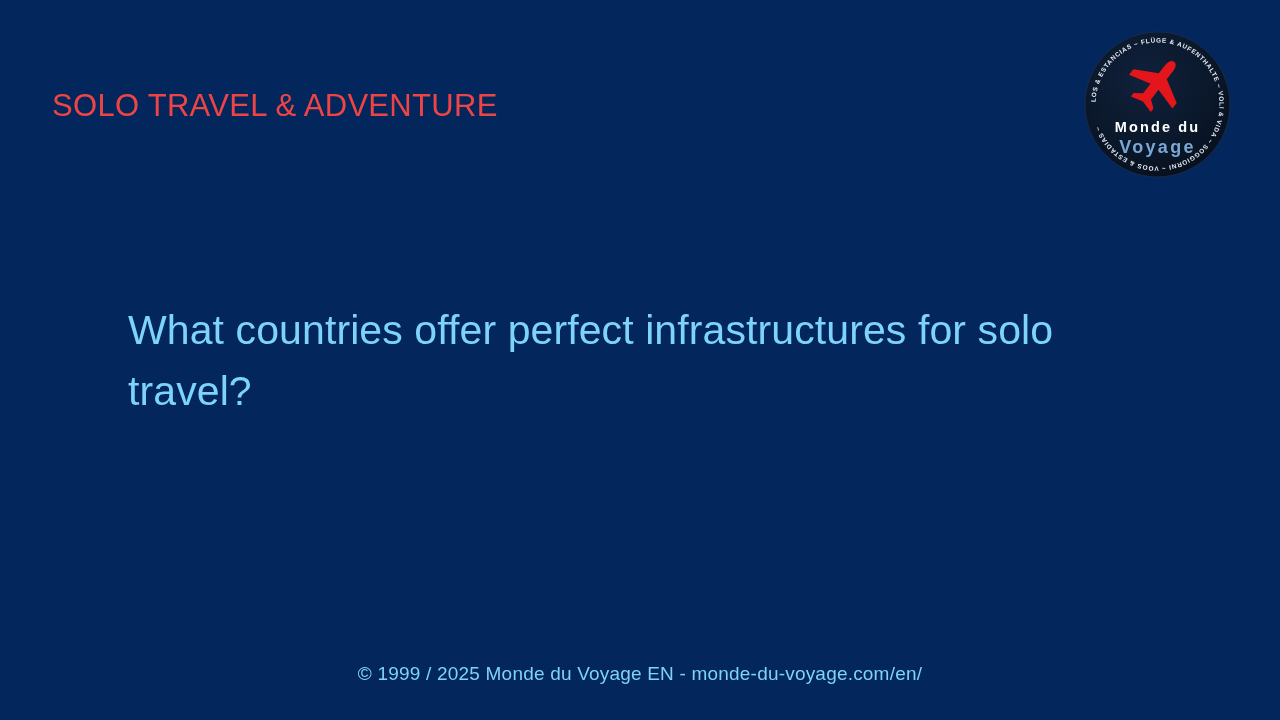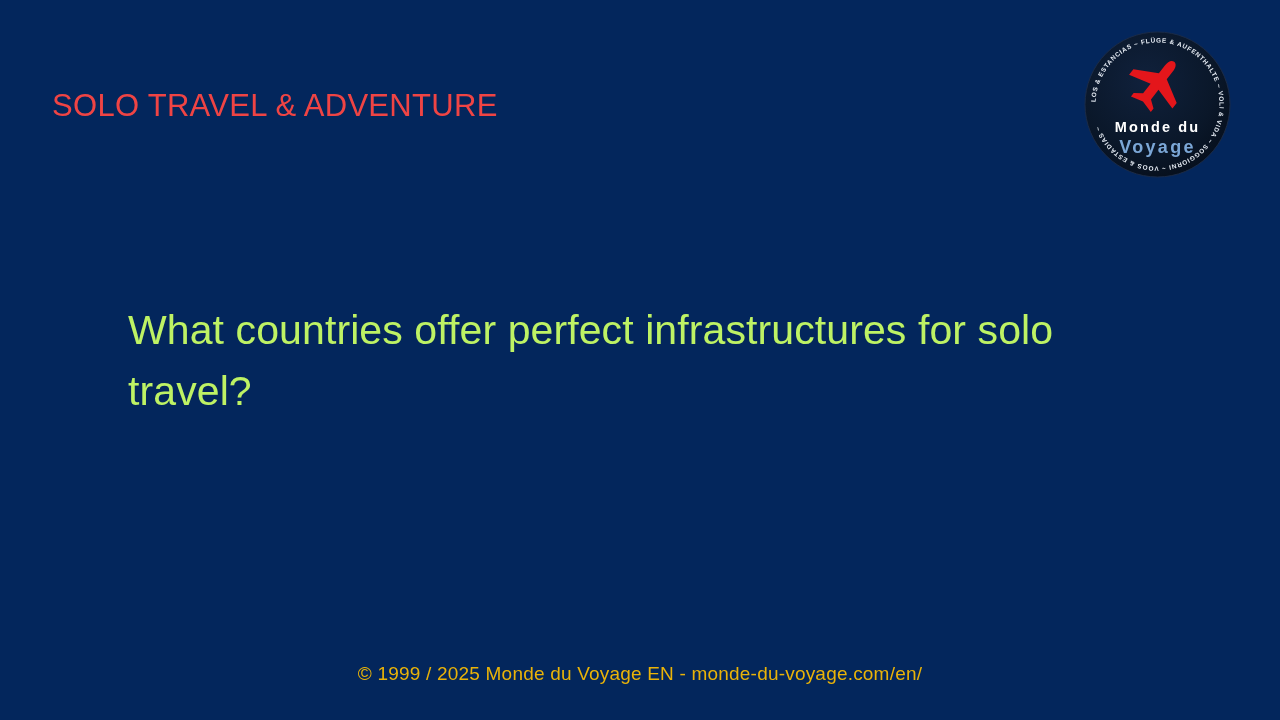--- a/index.html
+++ b/index.html
@@ -36,34 +36,34 @@
   
   .question-block {
     position: absolute;
     left: 128px;
     top: 300px;
     width: 990px;
   }
   .question-text {
     font-size: 41px;
     line-height: 61px;
-    color: #bef264;
+    color: #7dd3fc;
     font-weight: 400;
     letter-spacing: 0.1px;
   }
 
   
   .footer {
     position: absolute;
     left: 0;
     right: 0;
     top: 663px;
     text-align: center;
     font-size: 19px;
-    color: #eab308;
+    color: #7dd3fc;
     letter-spacing: 0.2px;
   }
 
   
   .logo {
     position: absolute;
     left: 1084px;
     top: 31px;
     width: 147px;
     height: 147px;

